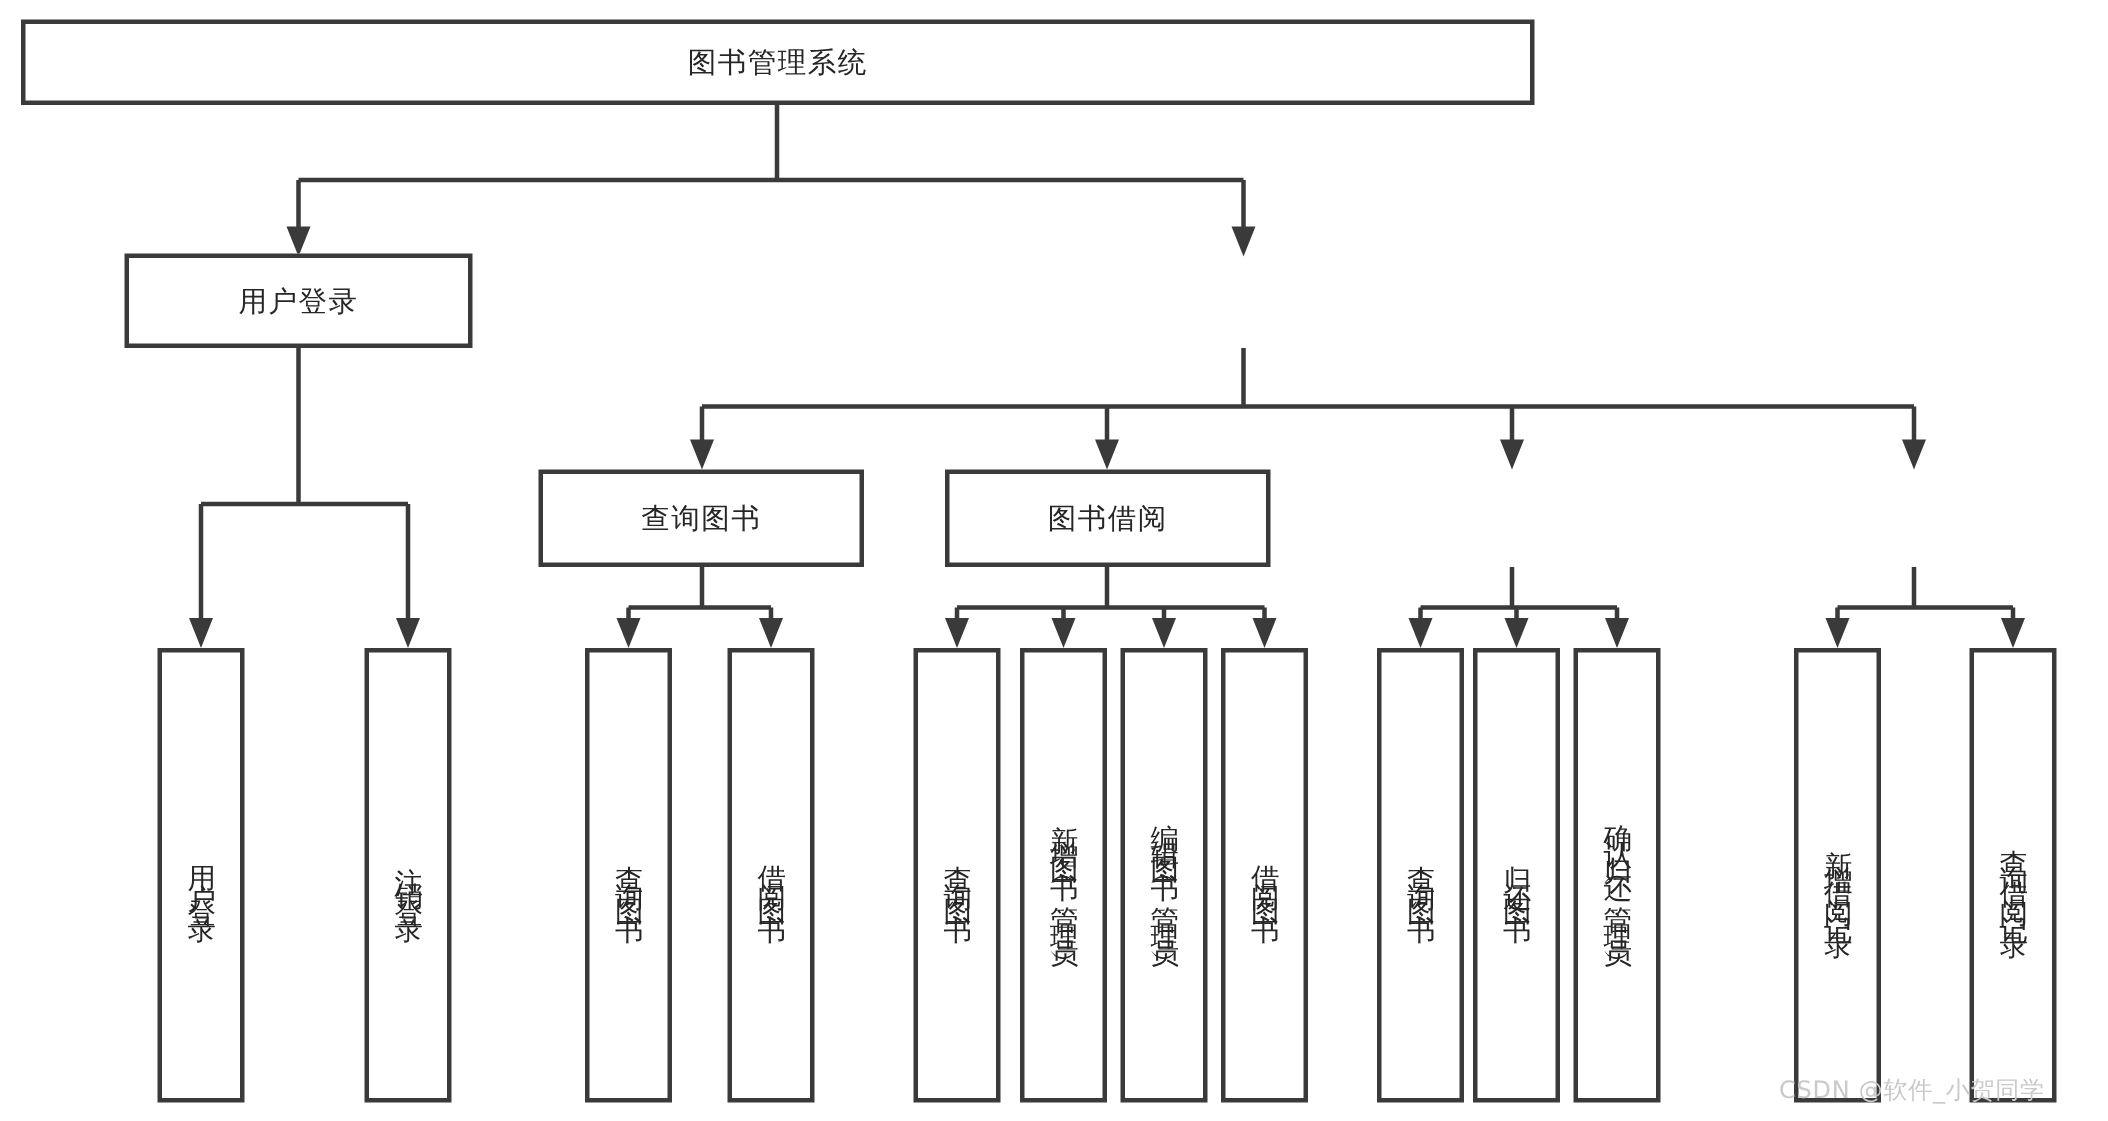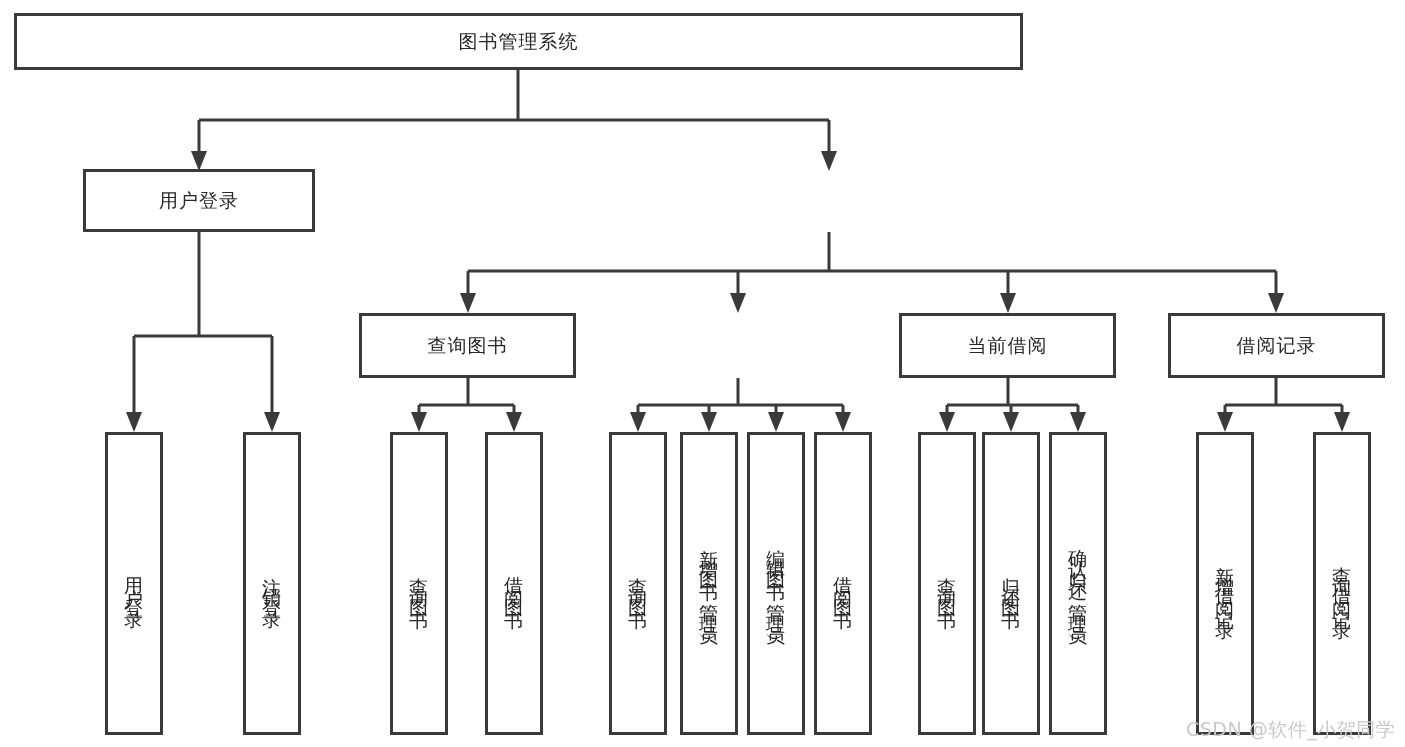--- a/index.html
+++ b/index.html
@@ -28,21 +28,21 @@
     letter-spacing:1px;
   }
   .node.v span{
     writing-mode:vertical-rl;
     text-orientation:mixed;
     letter-spacing:11px;
     line-height:1;
   }
   .watermark{
     position:absolute;left:1186px;top:717px;
-    font-size:19px;color:var(--watermark);
+    font-size:16px;color:var(--watermark);
     white-space:nowrap;letter-spacing:0.5px;
   }
 </style>
 </head>
 <body>
 
 <div class="canvas">
 
   <svg class="wires" width="1405" height="747" viewBox="0 0 1405 747" aria-hidden="true">
 
@@ -84,25 +84,22 @@
     <span>图书管理系统</span>
   </div>
 
   <div class="node h" style="left:83px;top:169px;width:232px;height:63px">
     <span>用户登录</span>
   </div>
 
   <div class="node h" style="left:359px;top:313px;width:217px;height:65px">
     <span>查询图书</span>
   </div>
-  <div class="node h" style="left:899px;top:313px;width:217px;height:65px">
-    <span>当前借阅</span>
-  </div>
-  <div class="node h" style="left:1168px;top:313px;width:217px;height:65px">
-    <span>借阅记录</span>
+  <div class="node h" style="left:630px;top:313px;width:217px;height:65px">
+    <span>图书借阅</span>
   </div>
 
   <div class="node v" style="left:105px;top:432px;width:58px;height:303px">
     <span>用户登录</span>
   </div>
   <div class="node v" style="left:243px;top:432px;width:58px;height:303px">
     <span>注销登录</span>
   </div>
 
   <div class="node v" style="left:390px;top:432px;width:58px;height:303px">

